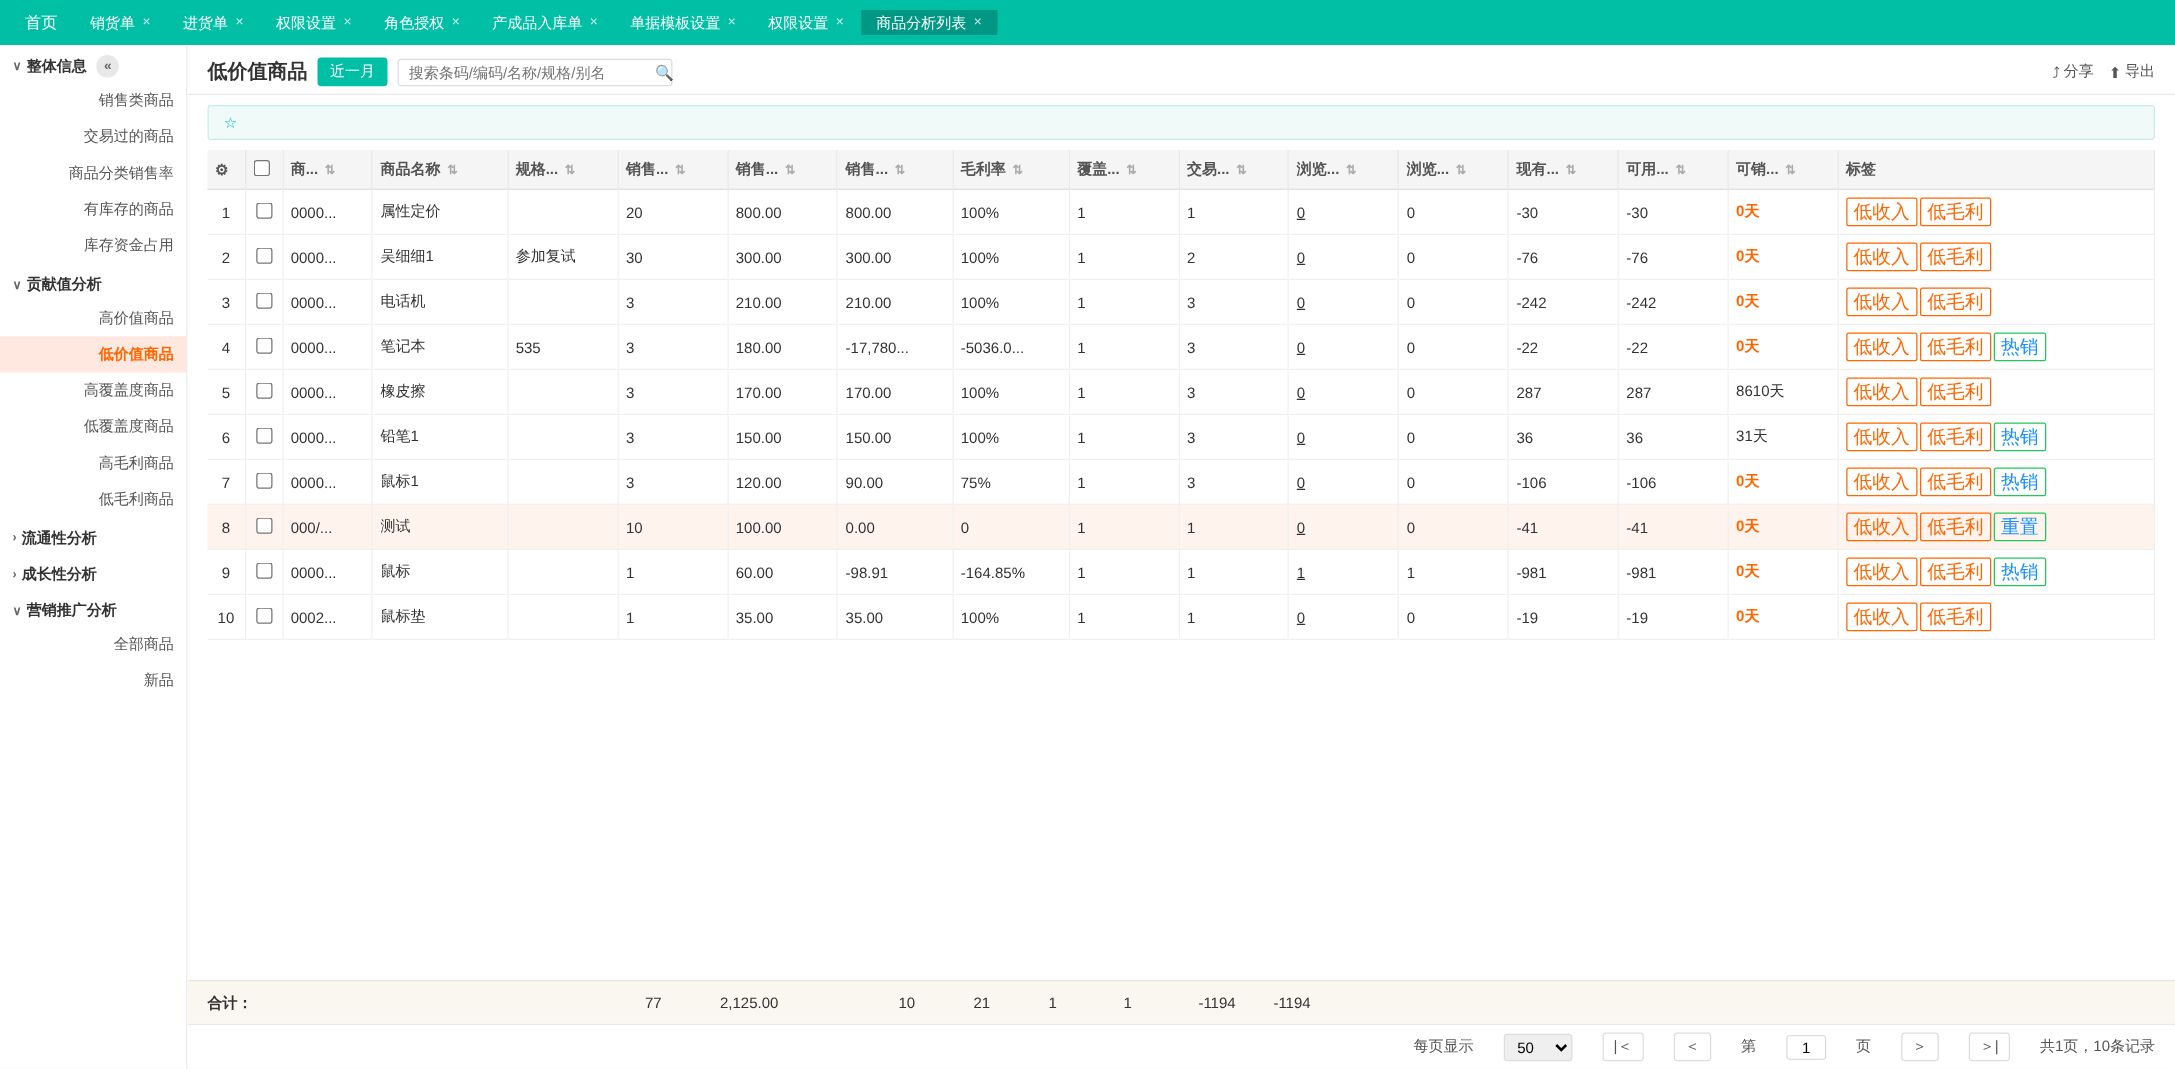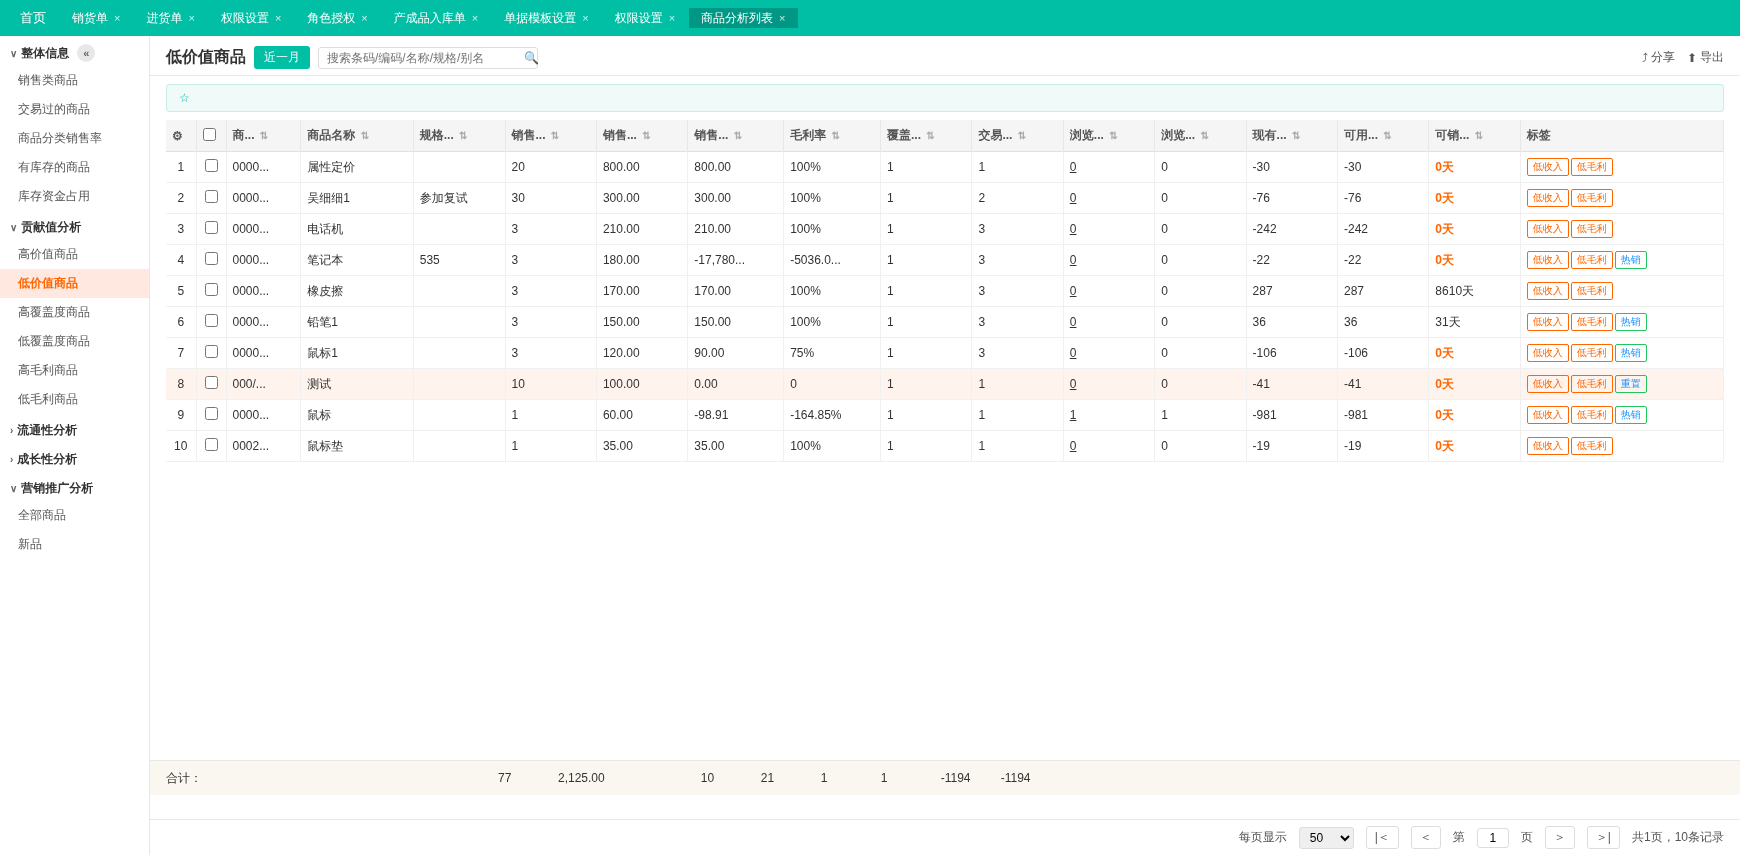--- a/index.html
+++ b/index.html
@@ -49,20 +49,21 @@
       align-items: center;
       gap: 4px;
       cursor: pointer;
     }
     .sidebar-group-title .arrow { font-size: 10px; color: #666; }
     .sidebar-item {
       padding: 6px 10px 6px 18px;
       color: #555;
       cursor: pointer;
       white-space: nowrap;
+      text-align: right;
     }
     .sidebar-item.active { background: #ffe8e0; color: #ff6600; font-weight: bold; }
 
     
     .content-area {
       flex: 1;
       display: flex;
       flex-direction: column;
       overflow: hidden;
       background: #fff;
@@ -158,59 +159,58 @@
     tbody td {
       padding: 6px 6px;
       color: #333;
       border-right: 1px solid #f0f0f0;
       white-space: nowrap;
     }
     .tag {
       display: inline-block;
       border-radius: 2px;
       padding: 1px 5px;
-      font-size: 10px;
+      font-size: 15px;
       margin-right: 2px;
     }
     .tag-orange { color: #ff6600; border: 1px solid #ff6600; }
     .tag-blue { color: #1890ff; border: 1px solid #22c55e; }
     .underline-link { text-decoration: underline; color: #333; cursor: pointer; }
     .days-orange { color: #ff6600; font-weight: bold; }
     .checkbox-cell { text-align: center; }
 
     
     .table-footer {
       border-top: 1px solid #e8e8e8;
       padding: 6px 16px;
       background: #faf6f0;
       display: flex;
       align-items: center;
     }
-    .footer-label { color: #333; font-weight: normal; margin-right: 8px; }
+    .footer-label { color: #333; font-weight: bold; margin-right: 26px; }
     .footer-cells {
       display: flex;
       gap: 0;
       flex: 1;
     }
     .footer-cell {
       padding: 4px 8px;
       color: #333;
       min-width: 60px;
     }
 
     
     .pagination-bar {
       border-top: 1px solid #e8e8e8;
       padding: 6px 16px;
       display: flex;
       align-items: center;
       justify-content: flex-end;
-      gap: 12px;
+      gap: 24px;
       background: #fff;
-      margin-top: 24px;
     }
     .pagination-text { color: #555; }
     .page-size-select {
       border: 1px solid #ddd;
       border-radius: 3px;
       padding: 2px 6px;
       font-size: 12px;
     }
     .page-btn {
       border: 1px solid #ddd;

